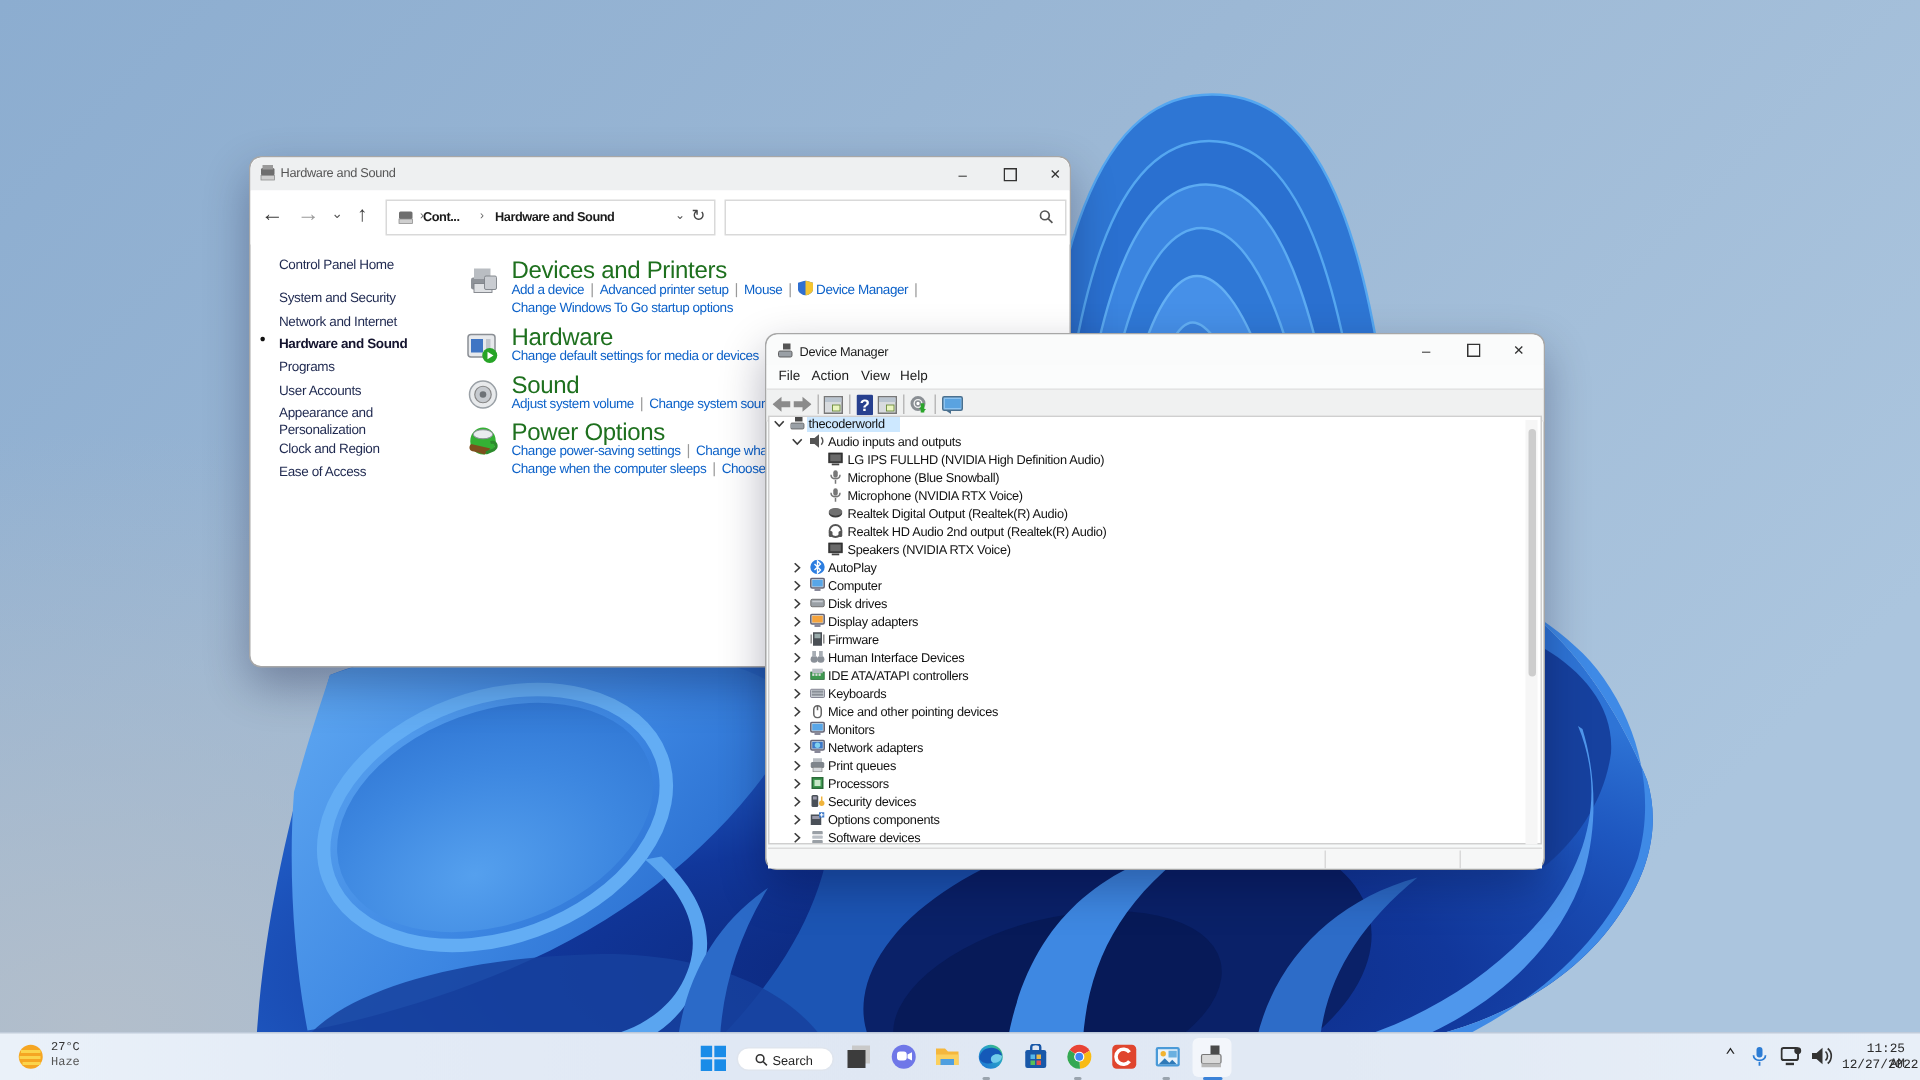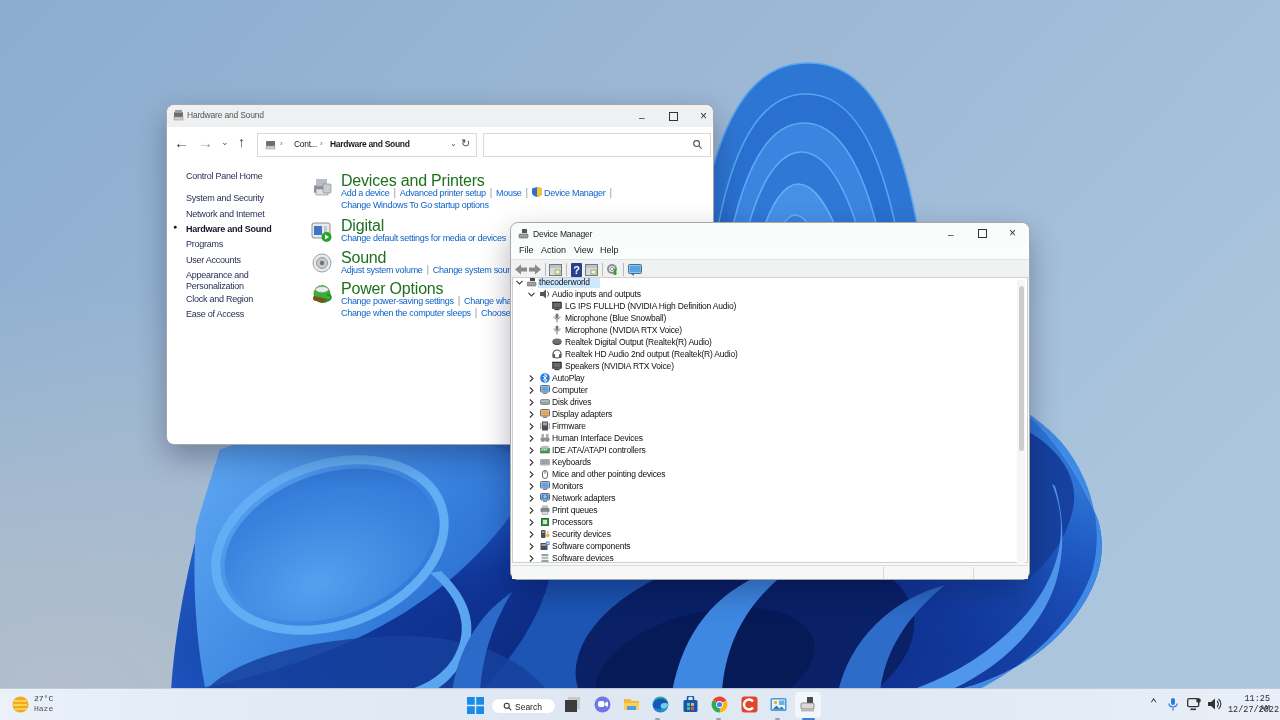--- a/index.html
+++ b/index.html
@@ -131,21 +131,21 @@
     <span class="navbtn" style="left:7px;top:7px;font-size:15px">←</span>
     <span class="navbtn" style="left:31px;top:7px;color:#9a9a9a;font-size:15px">→</span>
     <span class="navbtn" style="left:54px;top:10px;font-size:9px;color:#555">⌄</span>
     <span class="navbtn" style="left:71px;top:7px;font-size:14px">↑</span>
     <div class="addr">
       <svg class="abs" style="left:7px;top:5px" width="11" height="11" viewBox="0 0 11 11">
         <rect x="1" y="2" width="9" height="5" rx="1" fill="#6e6e6e"></rect>
         <rect x="1" y="7" width="9" height="3" fill="#cfcfcf" stroke="#8a8a8a" stroke-width=".5"></rect>
       </svg>
       <span class="abs" style="left:22px;top:5px;color:#666;font-size:8px">›</span>
-      <span class="abs" style="left:36px;top:4.5px;font-weight:normal">Cont...</span>
+      <span class="abs" style="left:24px;top:4.5px;font-weight:bold">Cont...</span>
       <span class="abs" style="left:62px;top:5px;color:#666;font-size:8px">›</span>
       <span class="abs" style="left:72px;top:4.5px;font-weight:bold">Hardware and Sound</span>
       <span class="abs" style="left:192px;top:5px;color:#555;font-size:8px">⌄</span>
       <span class="abs" style="left:203px;top:3px;color:#444;font-size:11px">↻</span>
     </div>
     <div class="srch">
       <svg class="abs" style="left:208px;top:5px" width="11" height="11" viewBox="0 0 12 12">
         <circle cx="5" cy="5" r="3.2" fill="none" stroke="#555" stroke-width="1.2"></circle>
         <line x1="7.5" y1="7.5" x2="10.5" y2="10.5" stroke="#555" stroke-width="1.2"></line>
       </svg>
@@ -187,21 +187,21 @@
     <path d="M3,14 C1,16 2,19 5,19 L12,21 L16,17 Z" fill="#7d4f1e"></path>
     <path d="M16,13 C20,12 21,16 18,18 L13,20" fill="none" stroke="#2c8b2c" stroke-width="2"></path>
   </svg>
 
   <span class="grn" style="left:174px;top:67px">Devices and Printers</span>
   <span class="lnk" style="left:174px;top:82px">Add a device<span class="pipe">|</span>Advanced printer setup<span class="pipe">|</span>Mouse<span class="pipe">|</span><svg width="10" height="10" viewBox="0 0 10 10" style="vertical-align:-1px">
           <path d="M5,0 L10,1.5 L10,6 C10,8 7.5,9.5 5,10 C2.5,9.5 0,8 0,6 L0,1.5 Z" fill="#2f6fd0"></path>
           <path d="M5,0 L10,1.5 L10,6 C10,8 7.5,9.5 5,10 Z" fill="#f4c430"></path>
         </svg> Device Manager<span class="pipe">|</span></span>
   <span class="lnk" style="left:174px;top:94.5px">Change Windows To Go startup options</span>
-  <span class="grn" style="left:174px;top:112px">Digital</span>
+  <span class="grn" style="left:174px;top:112px">Hardware</span>
   <span class="lnk" style="left:174px;top:127px">Change default settings for media or devices<span class="pipe">|</span></span>
   <span class="grn" style="left:174px;top:143.5px">Sound</span>
   <span class="lnk" style="left:174px;top:158.5px">Adjust system volume<span class="pipe">|</span>Change system sound</span>
   <span class="grn" style="left:174px;top:175px">Power Options</span>
   <span class="lnk" style="left:174px;top:190px">Change power-saving settings<span class="pipe">|</span>Change what</span>
   <span class="lnk" style="left:174px;top:201.5px">Change when the computer sleeps<span class="pipe">|</span>Choose a</span>
 </div>
 
 <div id="dm" class="win">
   <div class="titlebar">
@@ -442,21 +442,21 @@
     <span class="ti" style="left:39px;top:251px">Security devices</span>
     <svg class="abs" style="left:16px;top:264.5px" width="5" height="7" viewBox="0 0 5 7">
           <path d="M0.8,0.5 L4,3.5 L0.8,6.5" fill="none" stroke="#3c3c3c" stroke-width="1.1"></path>
         </svg>
     <svg class="ticon" style="left:27px;top:262.5px" viewBox="0 0 10 10">
           <rect x="0.5" y="2" width="7" height="7" fill="#4a5058"></rect>
           <rect x="1.5" y="3" width="5" height="2" fill="#99a"></rect>
           <rect x="6" y="0.5" width="3.5" height="3.5" fill="#3c78c8"></rect>
           <path d="M7.75,1 L7.75,3.5 M6.5,2.25 L9,2.25" stroke="#fff" stroke-width=".7"></path>
         </svg>
-    <span class="ti" style="left:39px;top:263px">Software components</span>
+    <span class="ti" style="left:39px;top:263px">Options components</span>
     <svg class="abs" style="left:16px;top:276.5px" width="5" height="7" viewBox="0 0 5 7">
           <path d="M0.8,0.5 L4,3.5 L0.8,6.5" fill="none" stroke="#3c3c3c" stroke-width="1.1"></path>
         </svg>
     <svg class="ticon" style="left:27px;top:274.5px" viewBox="0 0 10 10">
           <rect x="1.5" y="1" width="7" height="2.2" rx="0.6" fill="#9aa0a6"></rect>
           <rect x="1.5" y="4" width="7" height="2.2" rx="0.6" fill="#b9bec4"></rect>
           <rect x="1.5" y="7" width="7" height="2.2" rx="0.6" fill="#9aa0a6"></rect>
         </svg>
     <span class="ti" style="left:39px;top:275px">Software devices</span>
   </div>

